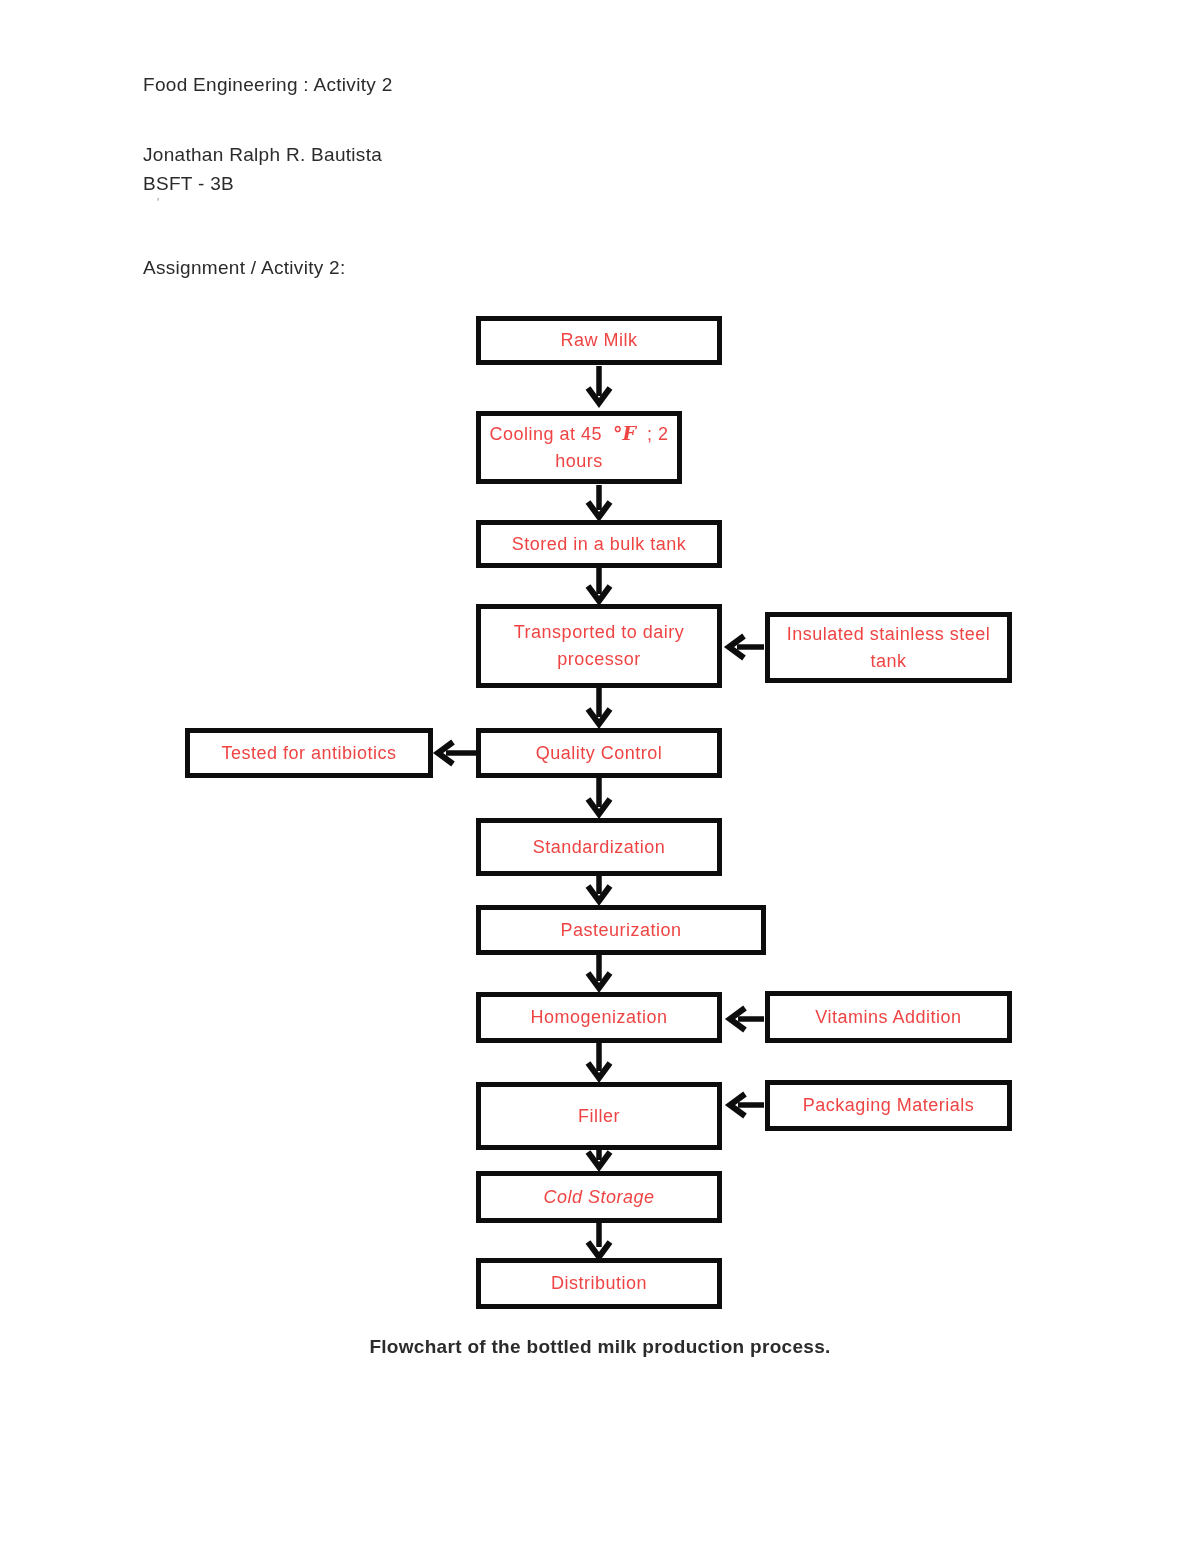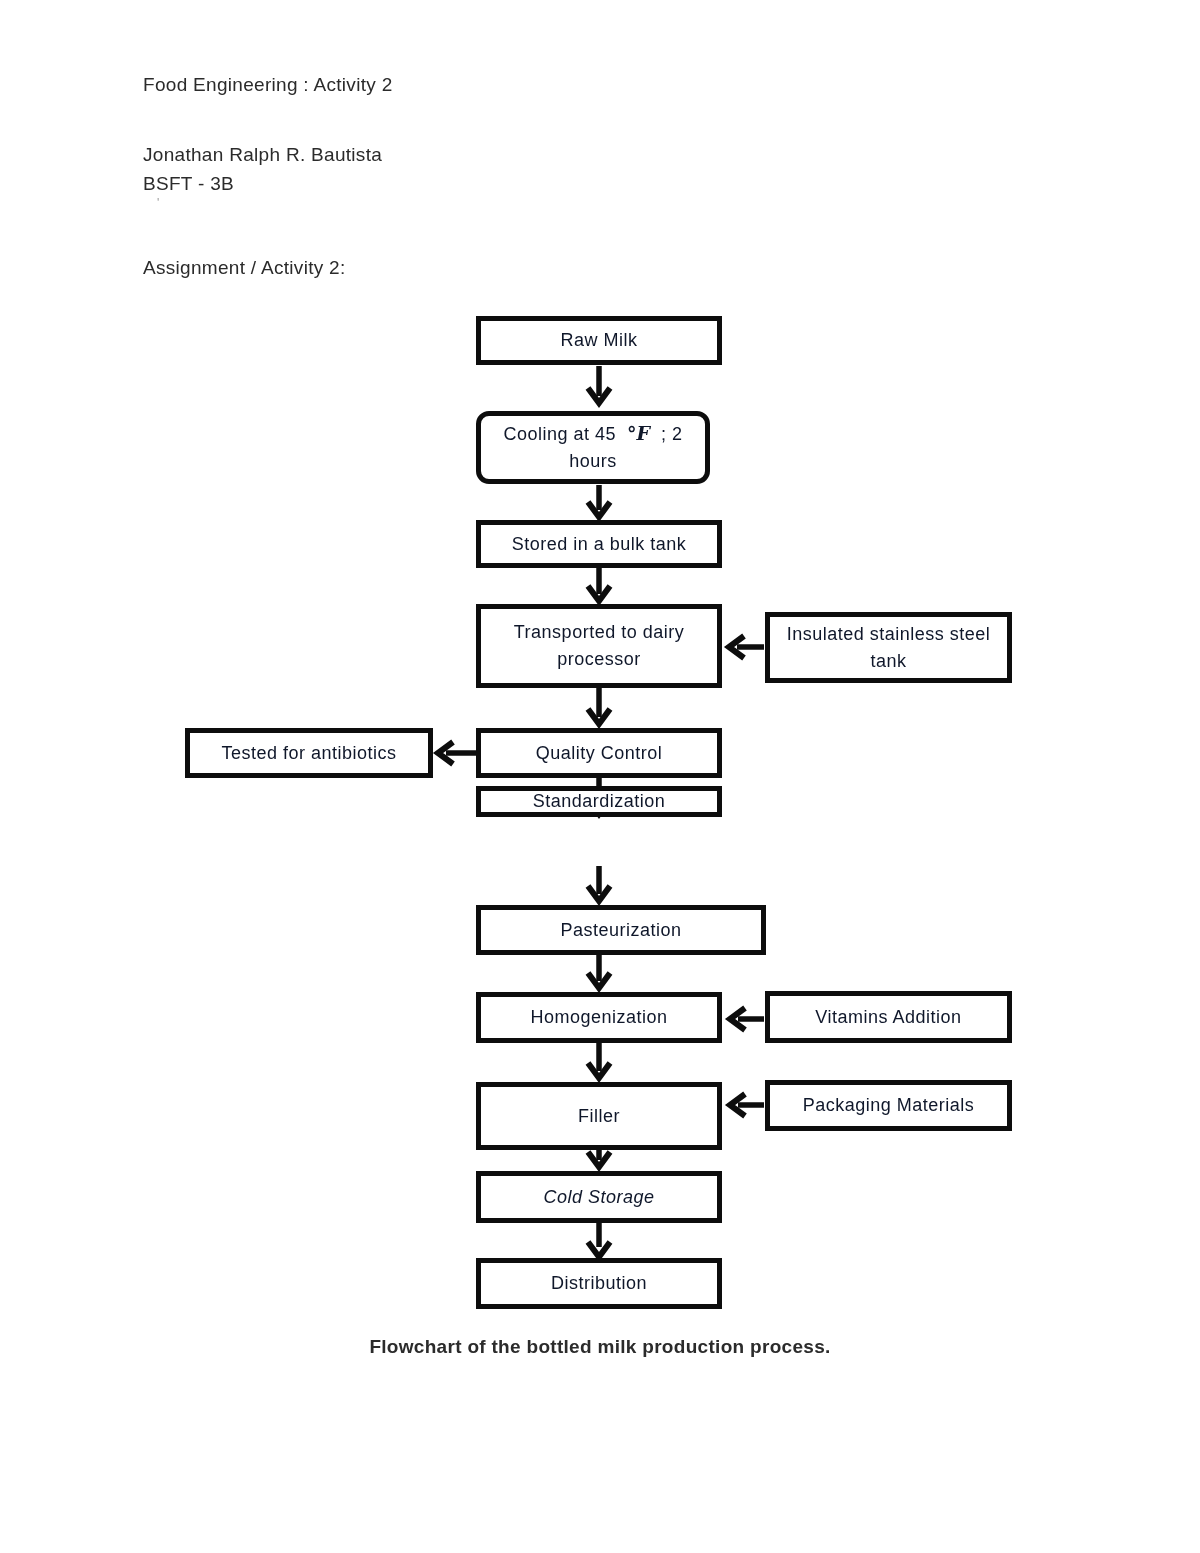--- a/index.html
+++ b/index.html
@@ -33,21 +33,21 @@
     border: 5px solid #0d0d0d;
     background: #ffffff;
     display: flex;
     flex-direction: column;
     align-items: center;
     justify-content: center;
     text-align: center;
     font-size: 18px;
     line-height: 27px;
     letter-spacing: 0.5px;
-    color: #0f172a;
+    color: #ef4444;
     padding: 0 8px;
   }
   .node .inner { width: 100%; }
   .sym {
     font-family: "DejaVu Serif", "Liberation Serif", serif;
     font-style: italic;
     font-weight: bold;
     font-size: 19px;
     margin: 0 11px;
     letter-spacing: 0;
@@ -143,21 +143,21 @@
     <g>
       <line x1="764" y1="1105" x2="738" y2="1105"></line>
         <polyline points="745,1094 730,1105 745,1116"></polyline>
     </g>
   </svg>
 
   <div class="node" style="left:476px; top:316px; width:246px; height:49px;">
     <div class="inner">Raw Milk</div>
   </div>
 
-  <div class="node" style="left:476px; top:411px; width:234px; height:73px;border-radius:13px;">
+  <div class="node" style="left:476px; top:411px; width:206px; height:73px;">
     <div class="inner"><span>Cooling at 45</span><span class="sym">°F</span><span>; 2</span></div>
     <div class="inner">hours</div>
   </div>
 
   <div class="node" style="left:476px; top:520px; width:246px; height:48px;">
     <div class="inner">Stored in a bulk tank</div>
   </div>
 
   <div class="node" style="left:476px; top:604px; width:246px; height:84px;">
     <div class="inner">Transported to dairy processor</div>
@@ -168,21 +168,21 @@
   </div>
 
   <div class="node" style="left:476px; top:728px; width:246px; height:50px;">
     <div class="inner">Quality Control</div>
   </div>
 
   <div class="node" style="left:185px; top:728px; width:248px; height:50px;">
     <div class="inner">Tested for antibiotics</div>
   </div>
 
-  <div class="node" style="left:476px; top:786px; width:246px; height:31px;">
+  <div class="node" style="left:476px; top:818px; width:246px; height:58px;">
     <div class="inner">Standardization</div>
   </div>
 
   <div class="node" style="left:476px; top:905px; width:290px; height:50px;">
     <div class="inner">Pasteurization</div>
   </div>
 
   <div class="node" style="left:476px; top:992px; width:246px; height:51px;">
     <div class="inner">Homogenization</div>
   </div>

